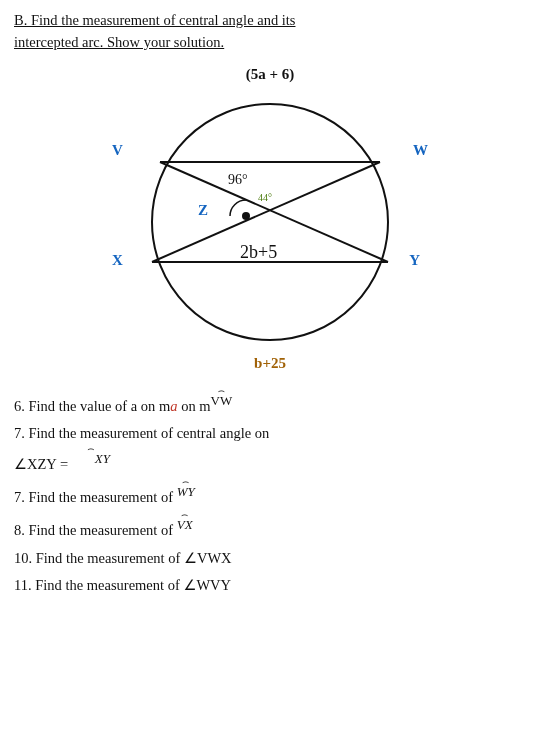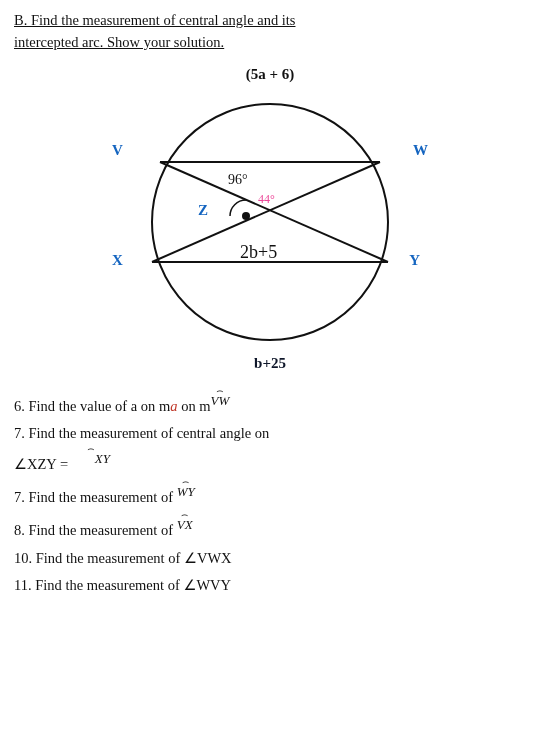--- a/index.html
+++ b/index.html
@@ -82,38 +82,38 @@
       position: absolute;
       top: 108px;
       left: 118px;
       font-size: 14px;
       color: #111;
     }
     .angle-44 {
       position: absolute;
       top: 128px;
       left: 148px;
-      font-size: 12px;
-      color: #ec4899;
+      font-size: 10px;
+      color: #4d7c0f;
     }
     .arc-label-2b5 {
       position: absolute;
       top: 178px;
       left: 130px;
       font-size: 18px;
       color: #111;
     }
     .arc-label-b25 {
       position: absolute;
       bottom: 2px;
       left: 50%;
       transform: translateX(-50%);
       font-size: 15px;
       font-weight: bold;
-      color: #0f172a;
+      color: #a16207;
     }
     svg.diagram-svg {
       position: absolute;
       top: 0; left: 0;
       width: 100%;
       height: 100%;
     }
     .questions {
       margin-top: 8px;
       font-size: 14.5px;
@@ -163,21 +163,21 @@
     <div class="angle-96">96°</div>
     <div class="angle-44">44°</div>
     <div class="arc-label-2b5">2b+5</div>
     <div class="arc-label-b25">b+25</div>
   </div>
 </div>
 
 <div class="questions">
 
   <div class="question-line">
-    <span>6. Find the value of a on m</span><span class="q6-a">a</span><span> on m</span><span style="position:relative; display:inline-block;"><span style="position:absolute; top:-9px; left:0; font-size:11px; width:100%; text-align:center;">⌢</span><span style="font-style:italic; font-size:13px; vertical-align:super;">VW</span></span>
+    <span>6. Find the value of a on m</span><span class="q6-a">a</span><span> on m</span><span style="position:relative; display:inline-block;"><span style="position:absolute; top:-9px; left:0; font-size:11px; width:100%; text-align:center;">⌢</span><span style="font-size:13px; vertical-align:super;">VW</span></span>
   </div>
 
   <div class="question-line">
     <span>7. Find  the  measurement  of  central  angle  on</span>
   </div>
   <div class="question-line" style="margin-left:0;">
     <span>∠XZY = </span><span style="position:relative; display:inline-block;"><span style="position:absolute; top:-9px; left:0; font-size:11px; width:100%; text-align:center;">⌢</span><span style="font-style:italic; font-size:13px; vertical-align:super;margin-left:23px;">XY</span></span>
   </div>
 
   <div class="question-line" style="margin-top:4px;">

